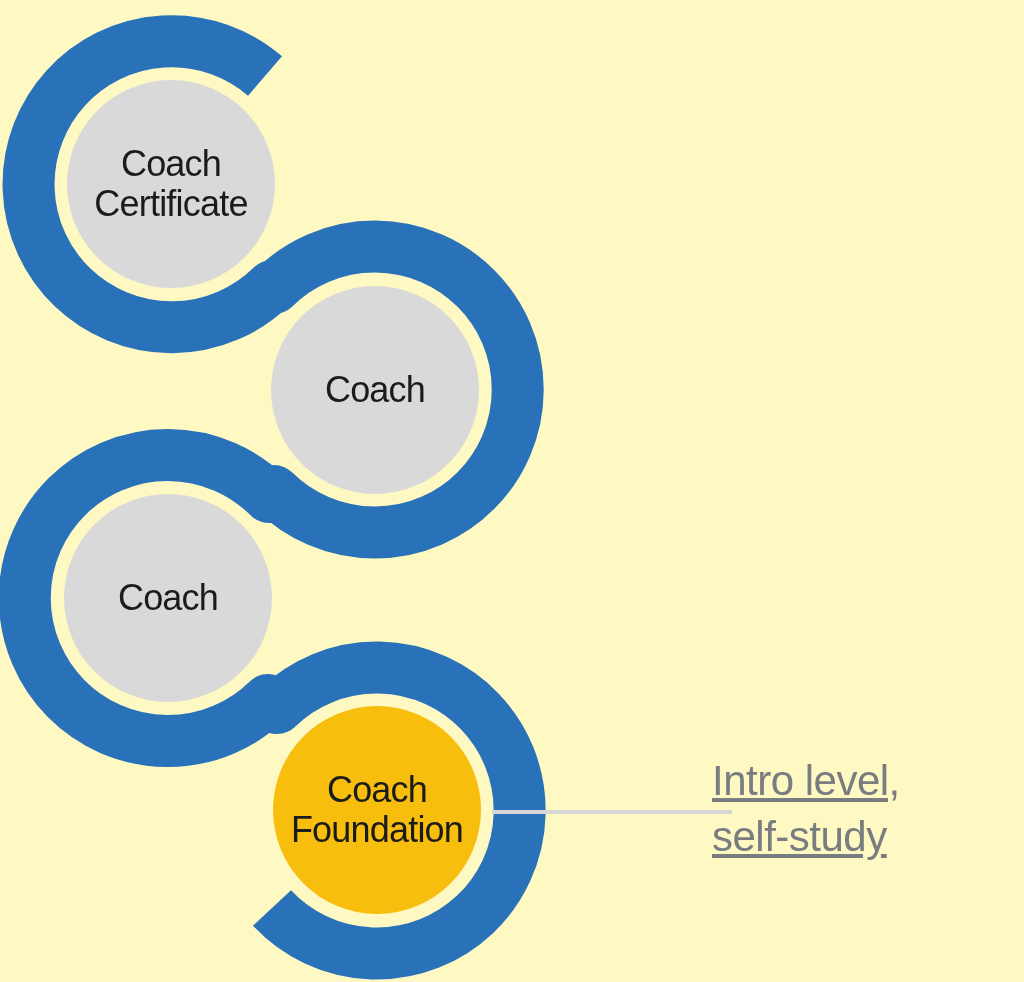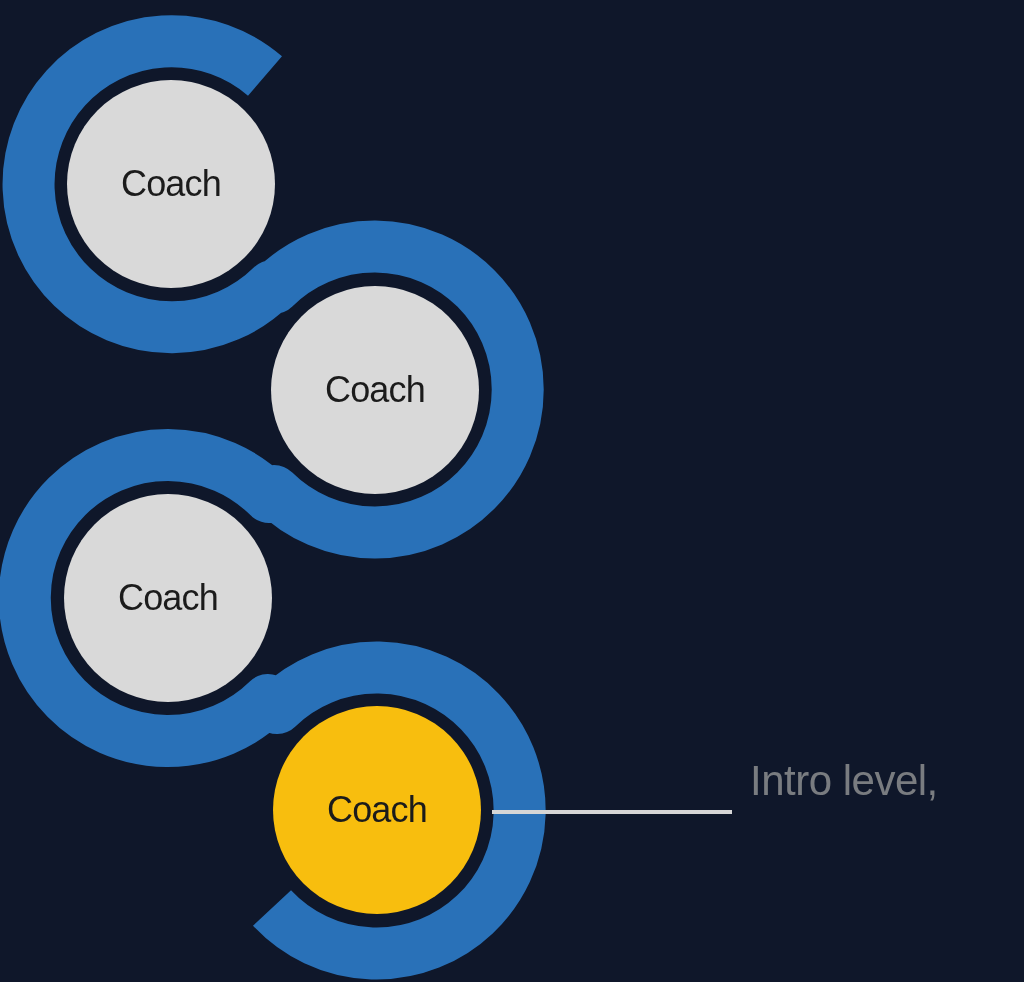--- a/index.html
+++ b/index.html
@@ -52,48 +52,51 @@
     z-index: 3;
   }
   .annotation span {
     display: block;
     white-space: nowrap;
   }
 </style>
 </head>
 <body>
 
-<div class="canvas" style="background: #0f172a;">
+<div class="canvas" style="background: #fef9c3;">
 
   <svg class="flow" width="1024" height="982" viewBox="0 0 1024 982">
     <path d="M 265 76
              A 143 143 0 1 0 272 286
              L 274 288
              A 143 143 0 1 1 274 491
              L 269 497
              A 143 143 0 1 0 268 700
              L 277 708
              A 143 143 0 1 1 272 908" fill="none" stroke-width="52" stroke-linecap="butt" stroke-linejoin="round" stroke="#2971B8"></path>
   </svg>
 
   <div class="node" style="left: 67px; top: 80px; background: rgb(217, 217, 217);">
     <span>Coach</span>
+    <span>Certificate</span>
   </div>
 
   <div class="node" style="left: 271px; top: 286px; background: rgb(217, 217, 217);">
     <span>Coach</span>
   </div>
 
   <div class="node" style="left: 64px; top: 494px; background: rgb(217, 217, 217);">
     <span>Coach</span>
   </div>
 
   <div class="node" style="left: 273px; top: 706px; background: rgb(248, 190, 14);">
     <span>Coach</span>
+    <span>Foundation</span>
   </div>
 
   <div class="connector" style="left: 492px; top: 810px; width: 240px; background: rgb(214, 214, 214);"></div>
 
-  <div class="annotation" style="left: 750px; top: 753px; color: rgb(121, 124, 128);">
+  <div class="annotation" style="left: 712px; top: 753px; color: rgb(121, 124, 128); text-decoration: underline;">
     <span>Intro level,</span>
+    <span>self-study</span>
   </div>
 
 </div>
 
 </body></html>

